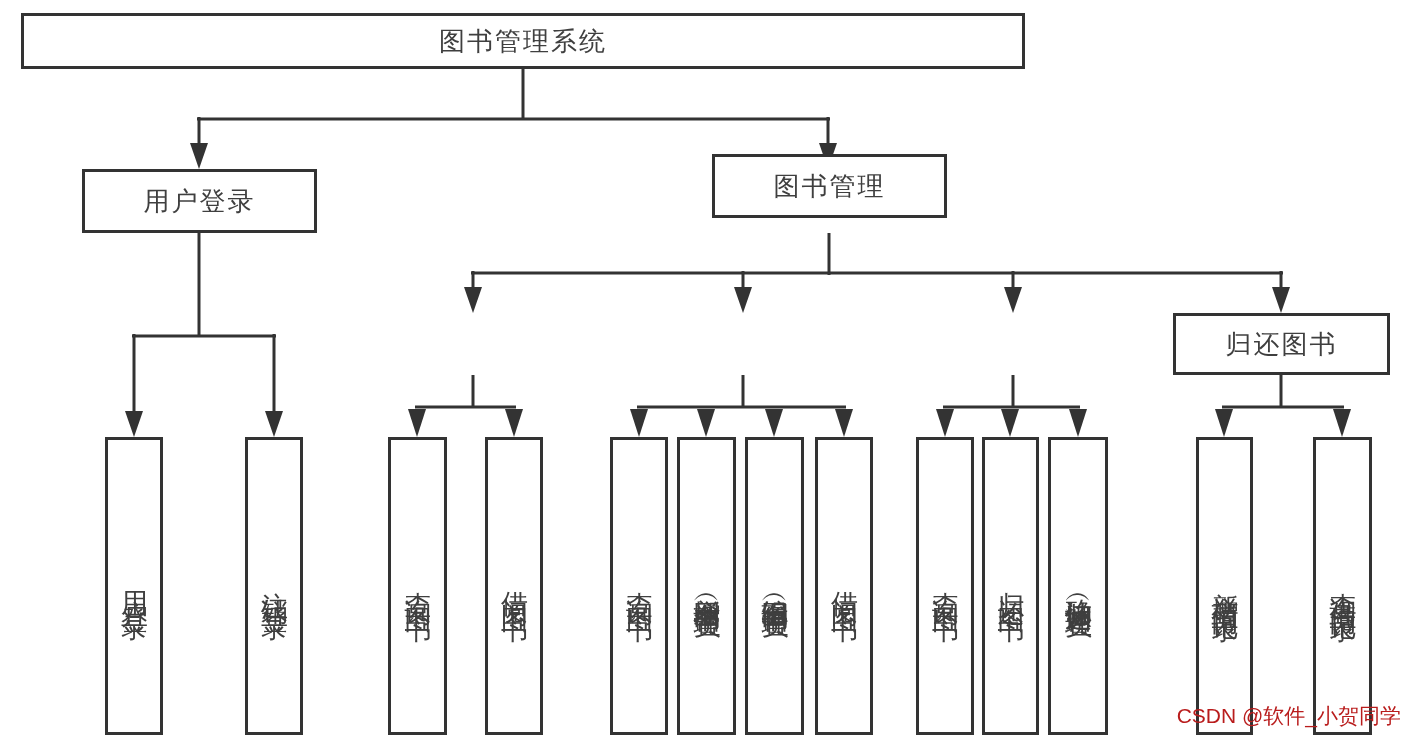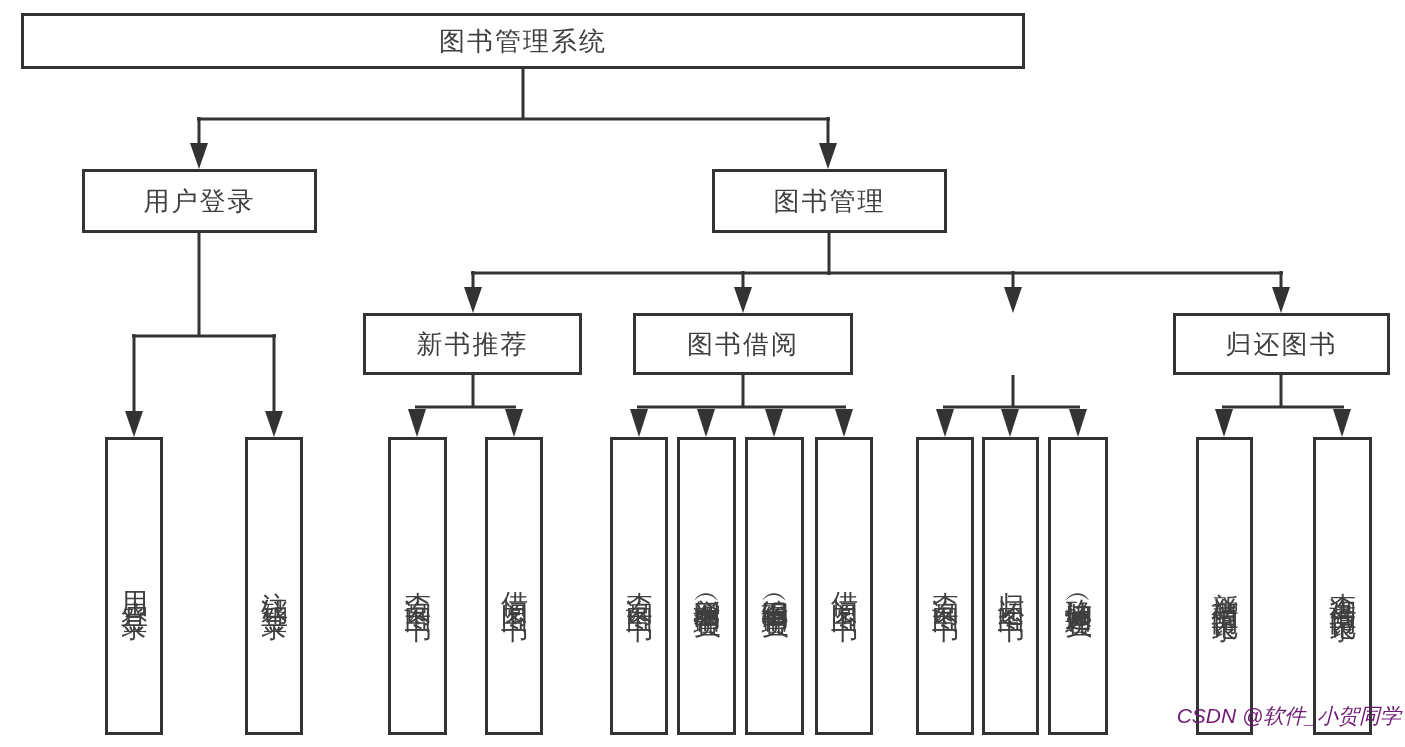--- a/index.html
+++ b/index.html
@@ -16,21 +16,21 @@
   .h-box{font-size:26px;letter-spacing:2px;white-space:nowrap;}
   .leaf{
     writing-mode:vertical-lr;text-orientation:mixed;
     font-size:27px;line-height:1;top:437px;height:298px;
   }
   .sp-wide{letter-spacing:8px;}
   .sp-mid{letter-spacing:5px;}
   .sp-tight{letter-spacing:2px;}
   .watermark{
     position:absolute;right:4px;bottom:7px;z-index:5;
-    font-size:21px;color:#701a75;white-space:nowrap;font-style:italic;
+    font-size:21px;color:#b91c1c;white-space:nowrap;
   }
 </style>
 </head>
 <body>
 
 <div id="canvas">
 
   <svg id="connectors" viewBox="0 0 1405 747" xmlns="http://www.w3.org/2000/svg">
     <g stroke="#333333" stroke-width="3" fill="none">
 
@@ -90,30 +90,24 @@
     </g>
   </svg>
 
   <div class="box h-box" style="left:21px;top:13px;width:1004px;height:56px">
     <span>图书管理系统</span>
   </div>
 
   <div class="box h-box" style="left:82px;top:169px;width:235px;height:64px">
     <span>用户登录</span>
   </div>
-  <div class="box h-box" style="left:712px;top:169px;width:235px;height:64px">
+  <div class="box h-box" style="left:712px;top:154px;width:235px;height:64px">
     <span>图书管理</span>
   </div>
 
-  <div class="box h-box" style="left:363px;top:313px;width:219px;height:62px">
-    <span>新书推荐</span>
-  </div>
-  <div class="box h-box" style="left:633px;top:313px;width:220px;height:62px">
-    <span>图书借阅</span>
-  </div>
   <div class="box h-box" style="left:1173px;top:313px;width:217px;height:62px">
     <span>归还图书</span>
   </div>
 
   <div class="box leaf sp-wide" style="left:105px;width:58px">
     <span>用户登录</span>
   </div>
   <div class="box leaf sp-wide" style="left:245px;width:58px">
     <span>注销登录</span>
   </div>

